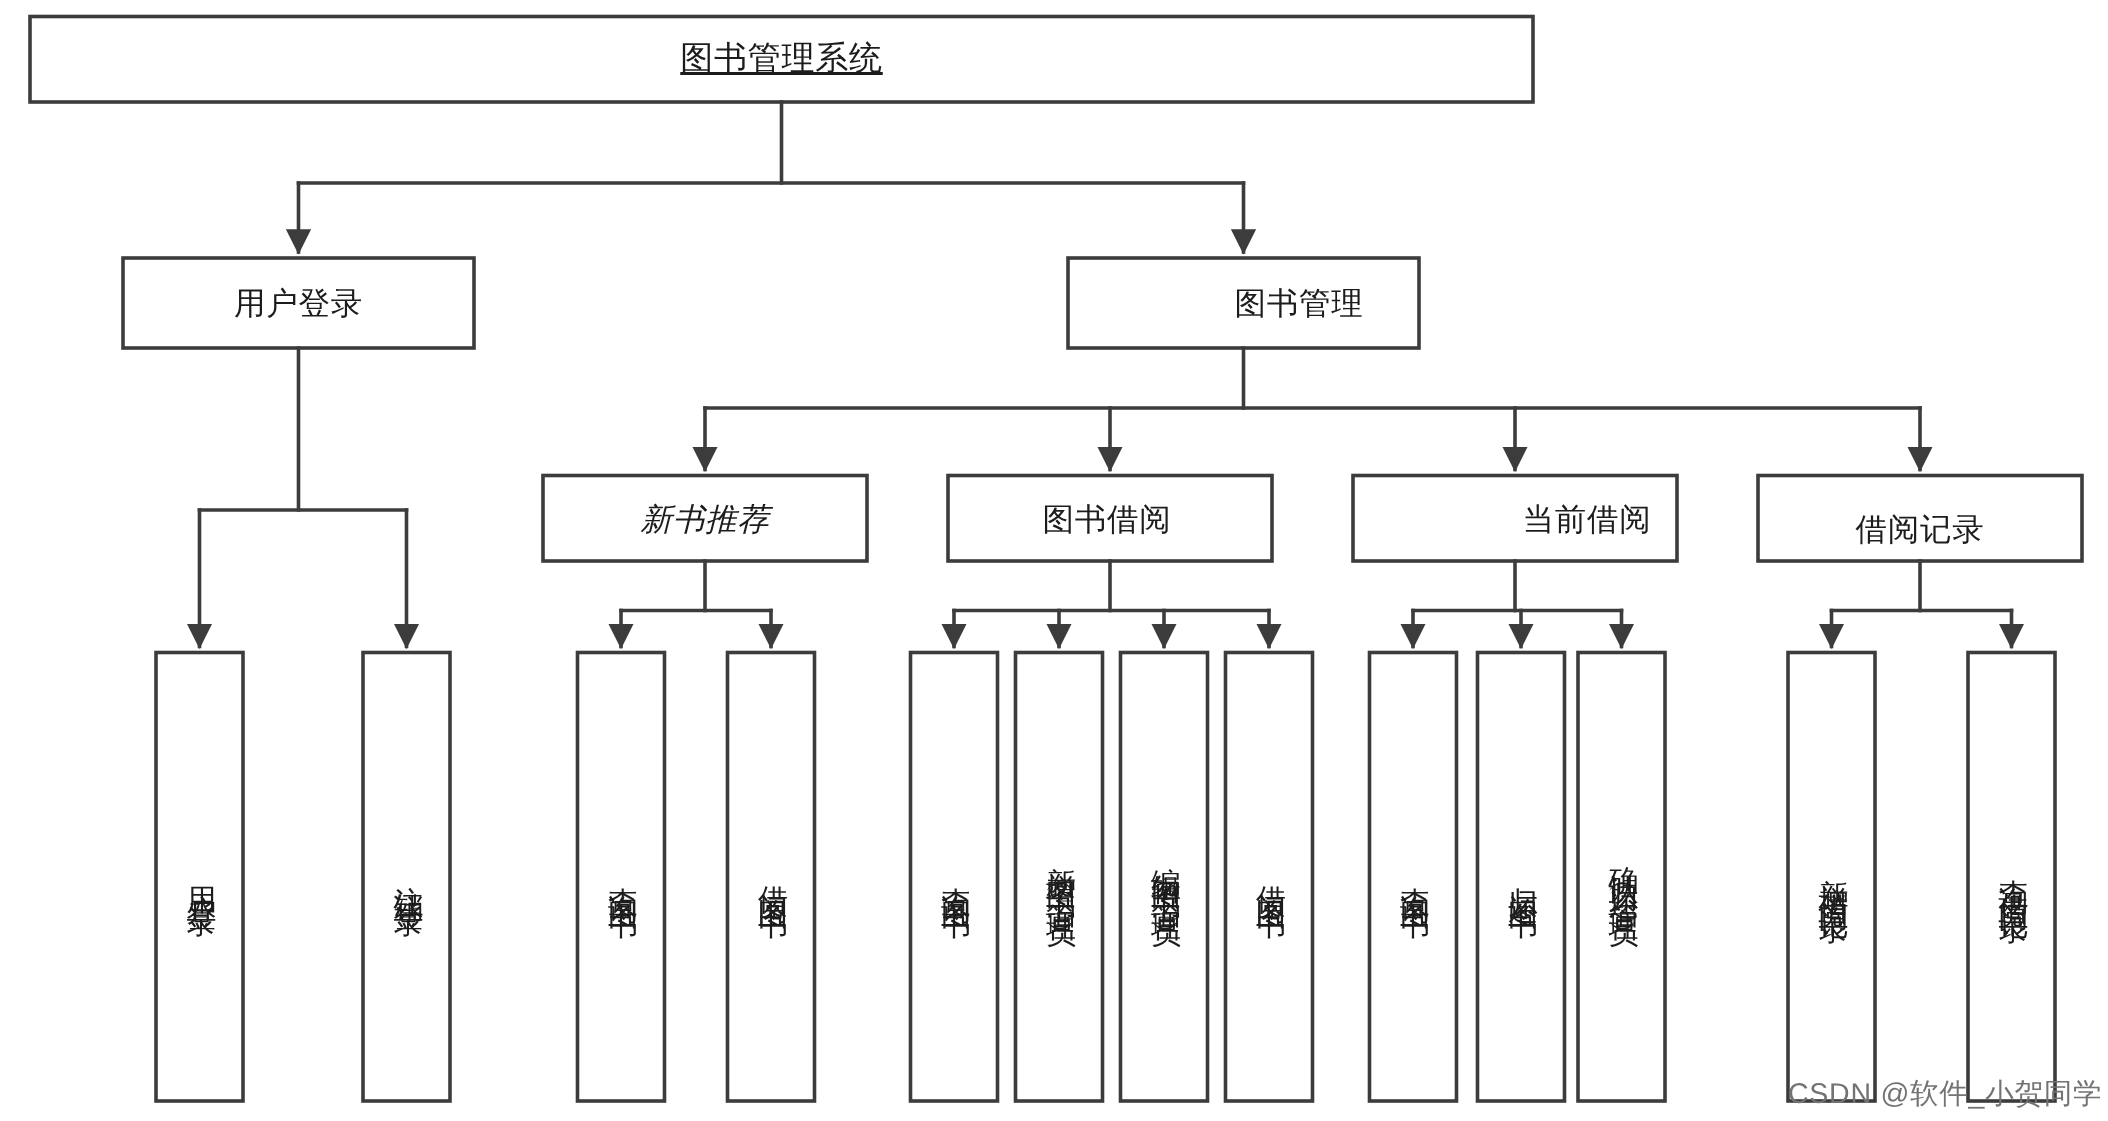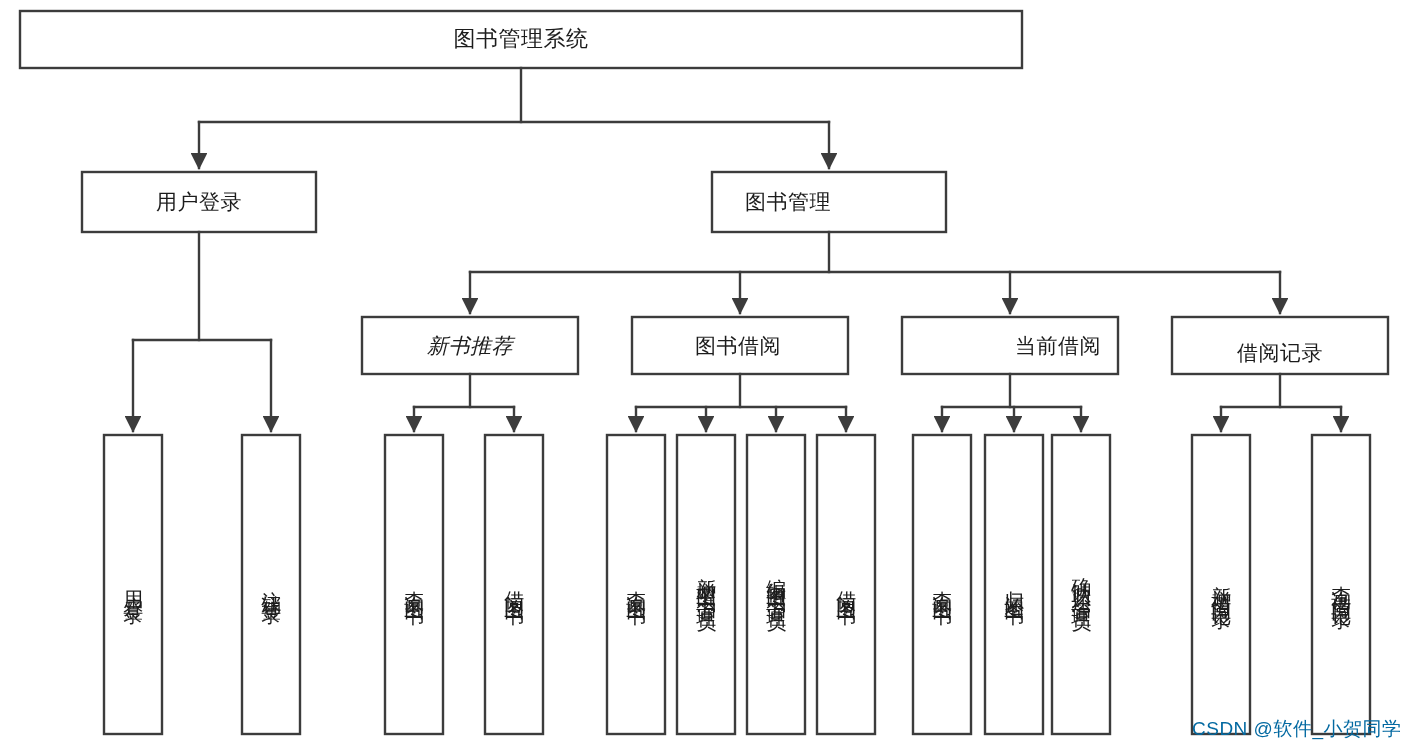--- a/index.html
+++ b/index.html
@@ -69,21 +69,21 @@
     font-size: 20px;
     line-height: 1.08;
     color: #1c1c1c;
     letter-spacing: 5px;
     white-space: nowrap;
     text-align: center;
   }
   .watermark {
     position: absolute;
     font-size: 19px;
-    color: #0369a1;
+    color: #737373;
     white-space: nowrap;
     letter-spacing: 0.5px;
   }
 </style>
 </head>
 <body>
 
 <div id="canvas">
 
   <svg class="diagram" viewBox="0 0 1405 747">
@@ -151,24 +151,24 @@
     <path class="link-line" marker-end="url(#arrow)" d="M 942 407 L 942 431"></path>
     <path class="link-line" marker-end="url(#arrow)" d="M 1014 407 L 1014 431"></path>
     <path class="link-line" marker-end="url(#arrow)" d="M 1081 407 L 1081 431"></path>
 
     <path class="link-line" d="M 1280 374 L 1280 407"></path>
     <path class="link-line" d="M 1221 407 L 1341 407"></path>
     <path class="link-line" marker-end="url(#arrow)" d="M 1221 407 L 1221 431"></path>
     <path class="link-line" marker-end="url(#arrow)" d="M 1341 407 L 1341 431"></path>
   </svg>
 
-  <div class="h-label title" style="left:20px; top:11px; width:1002px; height:55px;">图书管理系统</div>
+  <div class="h-label title" style="left:20px; top:11px; width:1002px; height:55px;text-decoration:underline;">图书管理系统</div>
 
   <div class="h-label" style="left:82px; top:172px; width:234px; height:60px;">用户登录</div>
-  <div class="h-label" style="left:674px; top:172px; width:228px; height:60px;">图书管理</div>
+  <div class="h-label" style="left:752px; top:172px; width:228px; height:60px;">图书管理</div>
 
   <div class="h-label" style="left:362px; top:317px; width:216px; height:57px;font-style:italic;">新书推荐</div>
   <div class="h-label" style="left:632px; top:317px; width:212px; height:57px;">图书借阅</div>
   <div class="h-label" style="left:950px; top:317px; width:216px; height:57px;">当前借阅</div>
   <div class="h-label" style="left:1172px; top:317px; width:216px; height:72px;">借阅记录</div>
 
   <div class="v-label" style="left:104px; top:435px; width:58px; height:299px;">
     <span class="vtext">用户登录</span>
   </div>
   <div class="v-label" style="left:242px; top:435px; width:58px; height:299px;">

